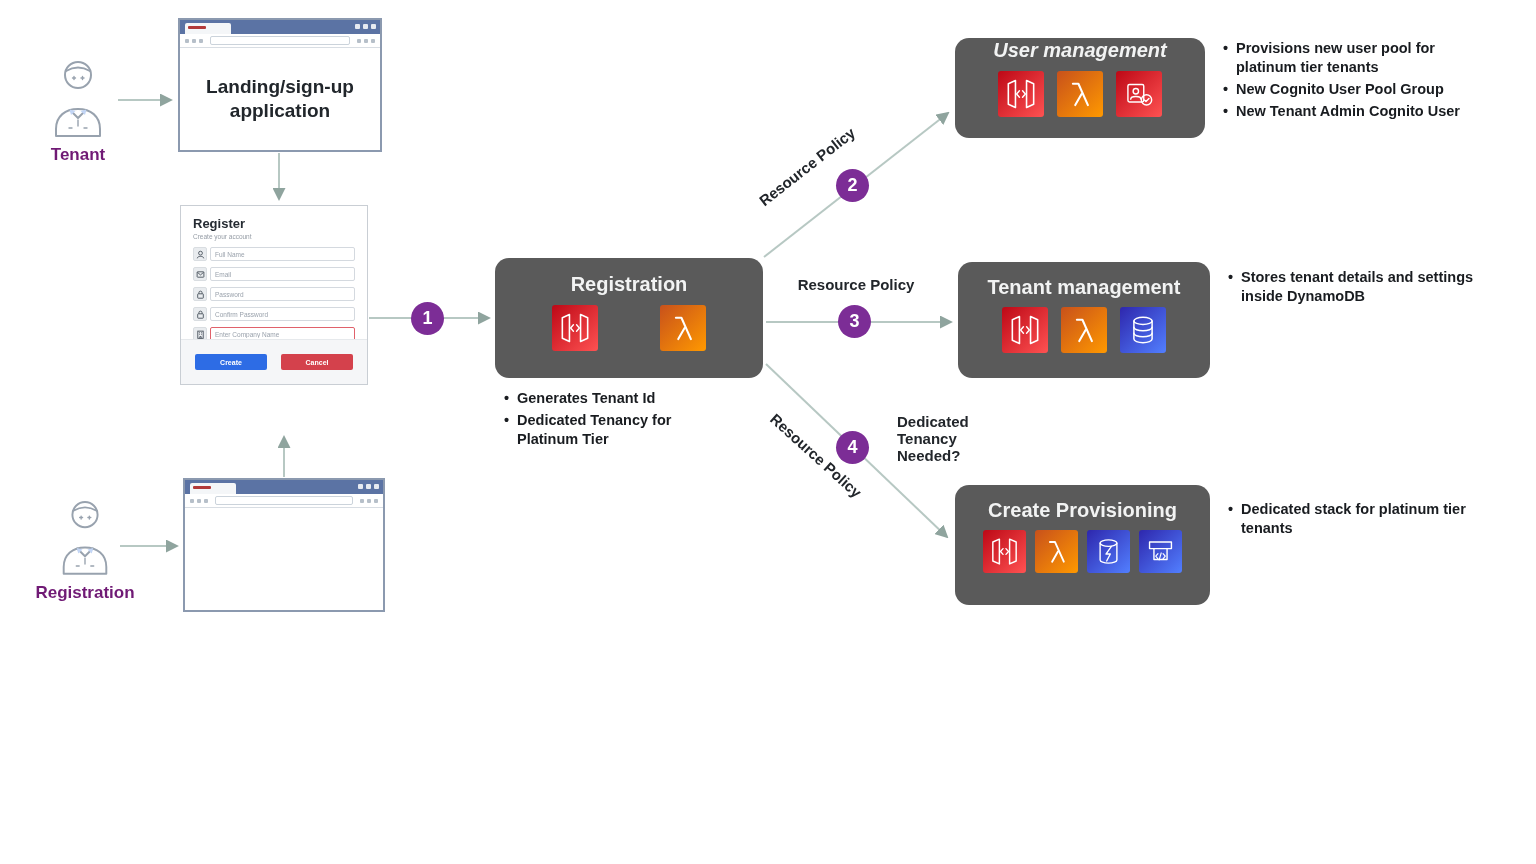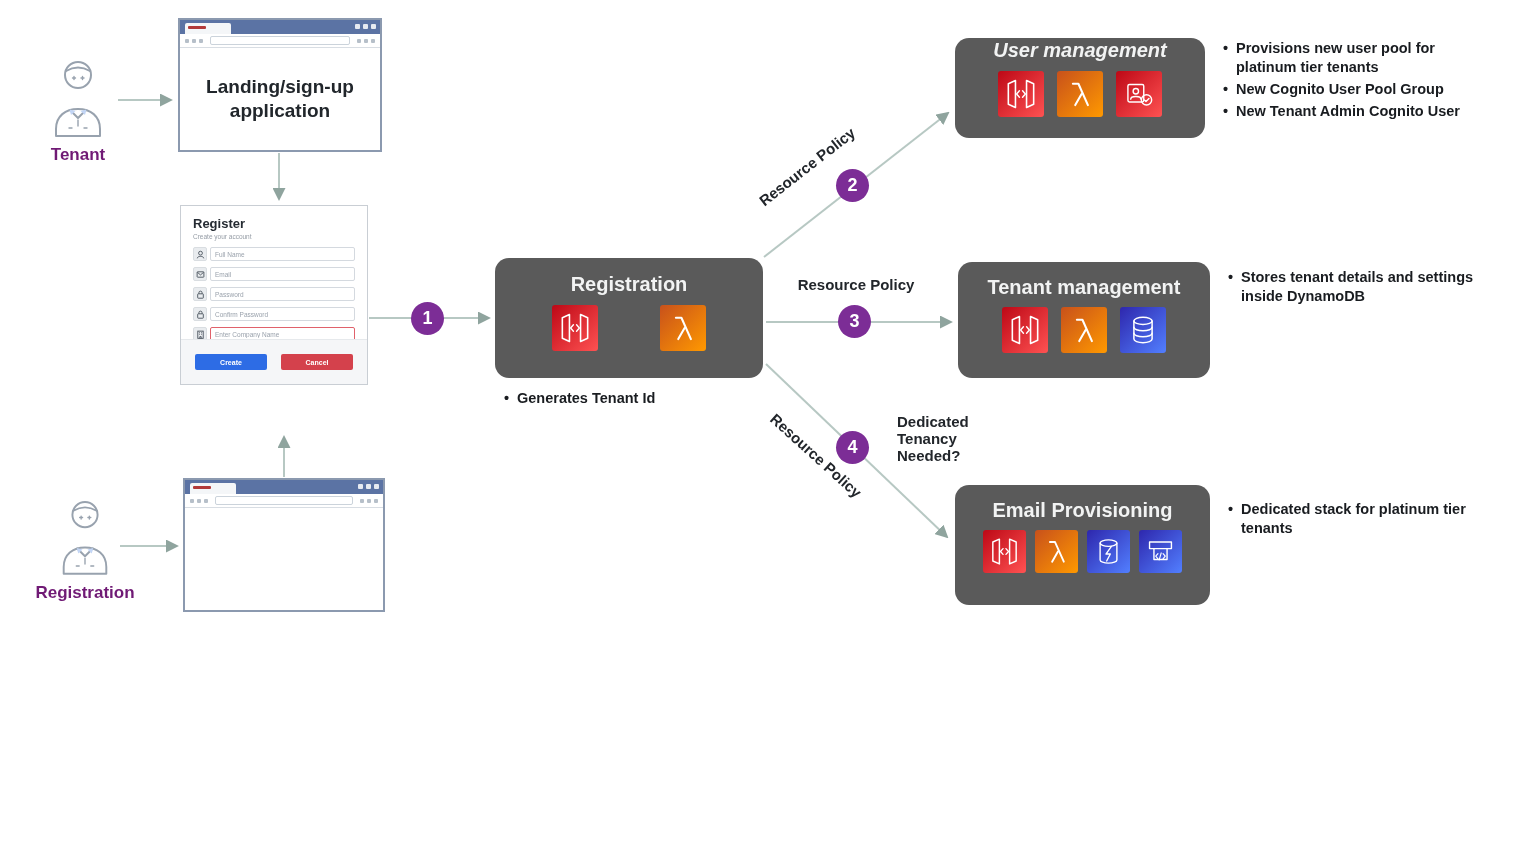--- a/index.html
+++ b/index.html
@@ -286,21 +286,21 @@
       <svg width="38" height="38" viewBox="0 0 48 48" fill="none" stroke="#fff" stroke-width="1.9" stroke-linecap="round">
         <ellipse cx="24" cy="12.5" rx="11.5" ry="4.5"></ellipse>
         <path d="M12.5 12.5 V35.5 a11.5 4.5 0 0 0 23 0 V12.5"></path>
         <path d="M12.5 20.5 a11.5 4.5 0 0 0 23 0 M12.5 28 a11.5 4.5 0 0 0 23 0"></path>
       </svg>
     </div>
   </div>
 </div>
 
 <div class="svcbox" style="left:955px;top:485px;width:255px;height:120px;padding-top:14px;">
-  <div class="svc-title">Email Provisioning</div>
+  <div class="svc-title">Create Provisioning</div>
   <div class="icons-row" style="gap:9px;margin-top:8px;">
     <div class="aws-icon grad-red" style="width:43px;height:43px;">
       <svg width="35" height="35" viewBox="0 0 48 48" fill="none" stroke="#fff" stroke-width="2" stroke-linejoin="round" stroke-linecap="round">
         <path d="M17 7 L8 11 V37 L17 41 Z"></path>
           <path d="M31 7 L40 11 V37 L31 41 Z"></path>
         <path d="M22 20 l-3.5 4 3.5 4 M26 20 l3.5 4 -3.5 4" stroke-width="1.8"></path>
       </svg>
     </div>
     <div class="aws-icon grad-orange" style="width:43px;height:43px;">
       <svg width="35" height="35" viewBox="0 0 48 48" fill="none" stroke="#fff" stroke-width="2.6" stroke-linecap="round" stroke-linejoin="round">
@@ -339,20 +339,21 @@
   </div>
 
 <div class="edge-label rot-up" style="left:742px;top:158px;width:130px;">Resource Policy</div>
 <div class="edge-label" style="left:795px;top:276px;width:122px;">Resource Policy</div>
 <div class="edge-label rot-down" style="left:750px;top:447px;width:132px;">Resource Policy</div>
 <div class="edge-label" style="left:897px;top:413px;width:86px;text-align:left;">Dedicated Tenancy Needed?</div>
 
 <div class="notes" style="left:503px;top:389px;width:190px;">
   <ul>
     <li>Generates Tenant Id</li>
+    <li>Dedicated Tenancy for Platinum Tier</li>
   </ul>
 </div>
 
 <div class="notes" style="left:1222px;top:39px;width:255px;">
   <ul>
     <li>Provisions new user pool for platinum tier tenants</li>
     <li>New Cognito User Pool Group</li>
     <li>New Tenant Admin Cognito User</li>
   </ul>
 </div>

